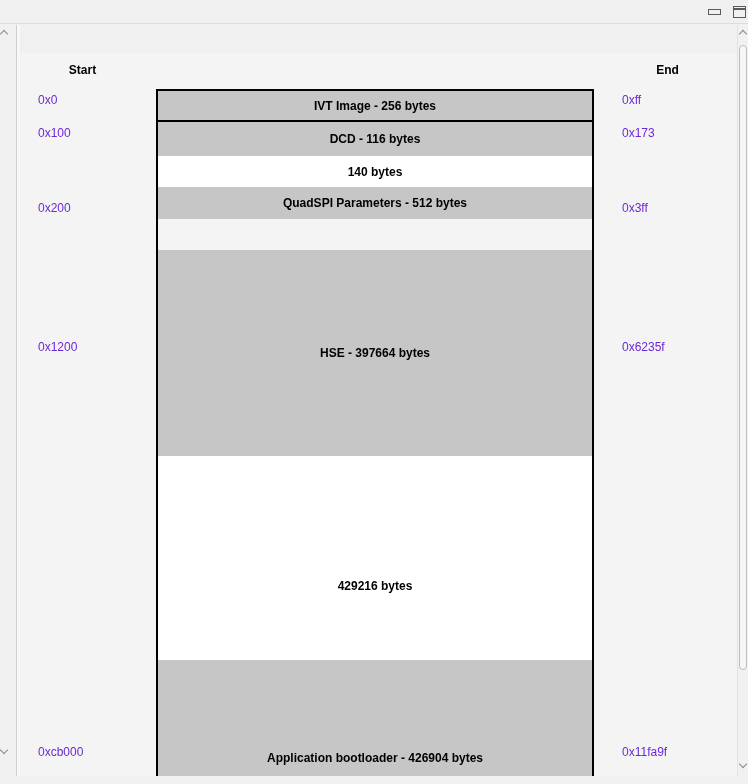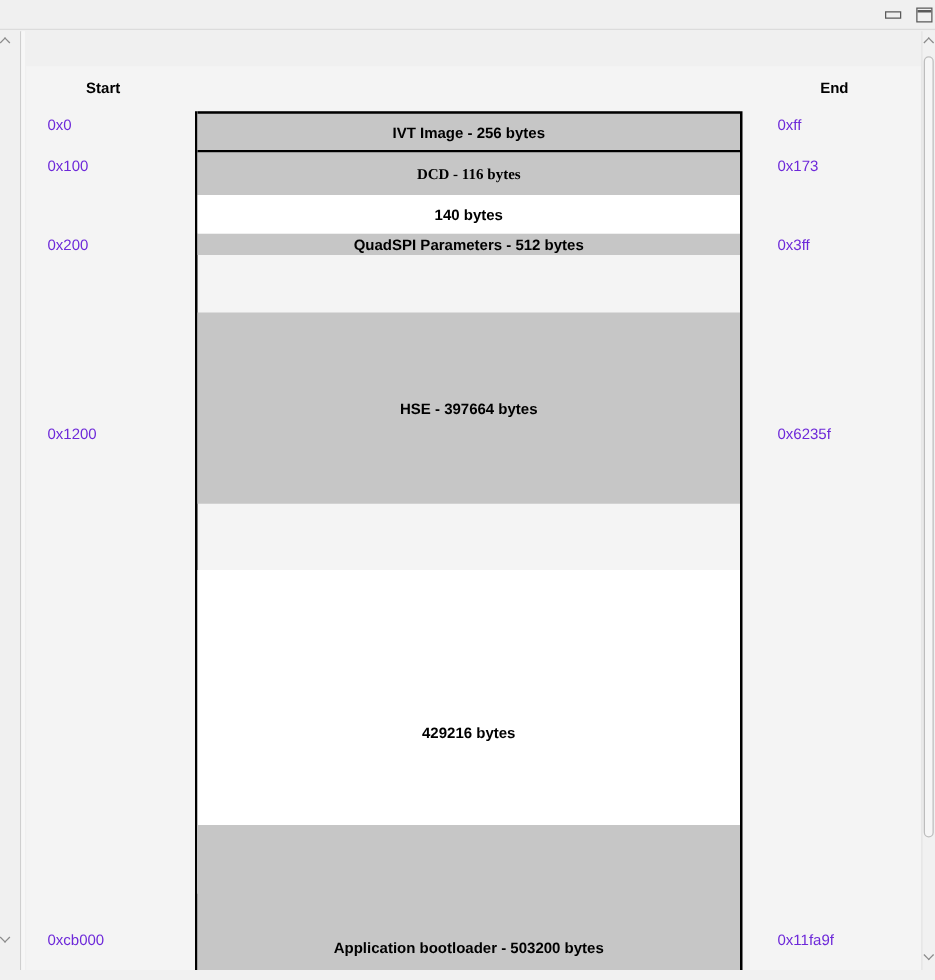--- a/index.html
+++ b/index.html
@@ -67,37 +67,37 @@
     border-left: 2px solid #000; border-right: 2px solid #000;
   }
   .block {
     position: absolute; left: 0; width: 434px;
     display: flex; align-items: center; justify-content: center;
     font-size: 12px; font-weight: bold; color: #000;
   }
   .block.used { background: #c6c6c6; }
   .block.free { background: #ffffff; }
   .blk-0 { top: 0px;   height: 33px; border-top: 2px solid #000; border-bottom: 2px solid #000; }
-  .blk-1 { top: 33px;  height: 34px; font-family: Liberation Serif, serif; }
+  .blk-1 { top: 33px;  height: 34px; }
   .blk-2 { top: 67px;  height: 31px; }
-  .blk-3 { top: 98px;  height: 17px; justify-content: center; }
+  .blk-3 { top: 98px;  height: 32px; justify-content: center; }
   .blk-4 { top: 130px; height: 31px; }
-  .blk-5 { top: 161px; height: 153px; }
+  .blk-5 { top: 161px; height: 206px; }
   .blk-6 { top: 367px; height: 259px; }
   .blk-7 { top: 571px; height: 196px; }
 
   .addr {
     position: absolute; height: 16px; line-height: 16px;
     font-size: 12px; font-weight: normal; color: #6d28d9; white-space: nowrap;
   }
   .addr.start-col { left: 17px; }
   .addr.end-col   { left: 601px; }
   .ay-0 { top: 39px;  }
   .ay-1 { top: 72px;  }
-  .ay-2 { top: 135px; }
+  .ay-2 { top: 147px; }
   .ay-3 { top: 286px; }
   .ay-4 { top: 691px; }
 
   
   .v-scrollbar {
     position: absolute; right: 0; top: 25px; width: 11px; height: 751px;
     background: #f1f1f1; border-left: 1px solid #e3e3e3;
   }
   .v-scrollbar .chev.up   { left: 2px; top: 4px; }
   .v-scrollbar .chev.down { left: 2px; bottom: 8px; }
@@ -157,21 +157,21 @@
       <div class="block used blk-3">
         <span>QuadSPI Parameters - 512 bytes</span>
       </div>
       <div class="block used blk-5">
         <span>HSE - 397664 bytes</span>
       </div>
       <div class="block free blk-6">
         <span>429216 bytes</span>
       </div>
       <div class="block used blk-7">
-        <span>Application bootloader - 503200 bytes</span>
+        <span>Application bootloader - 426904 bytes</span>
       </div>
     </div>
 
     <div class="addr end-col ay-0">0xff</div>
     <div class="addr end-col ay-1">0x173</div>
     <div class="addr end-col ay-2">0x3ff</div>
     <div class="addr end-col ay-3">0x6235f</div>
     <div class="addr end-col ay-4">0x11fa9f</div>
 
   </div>

